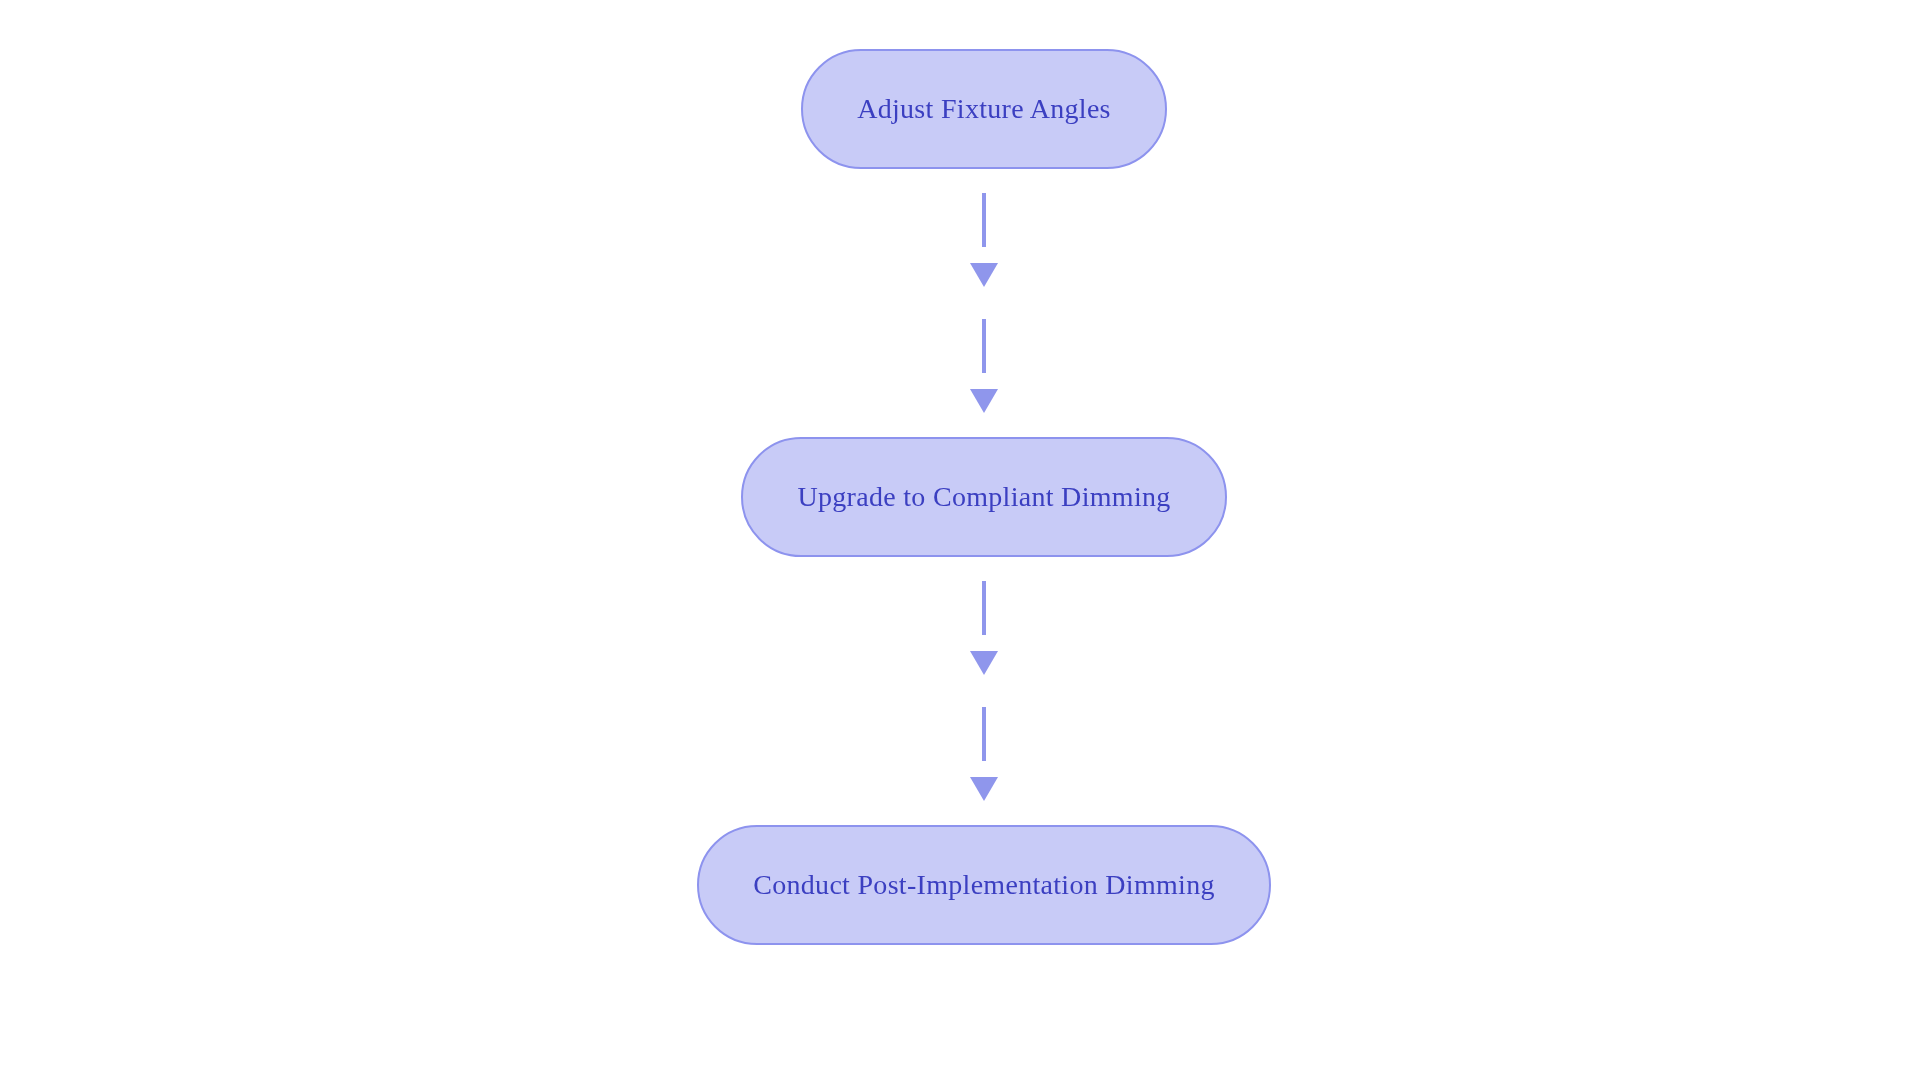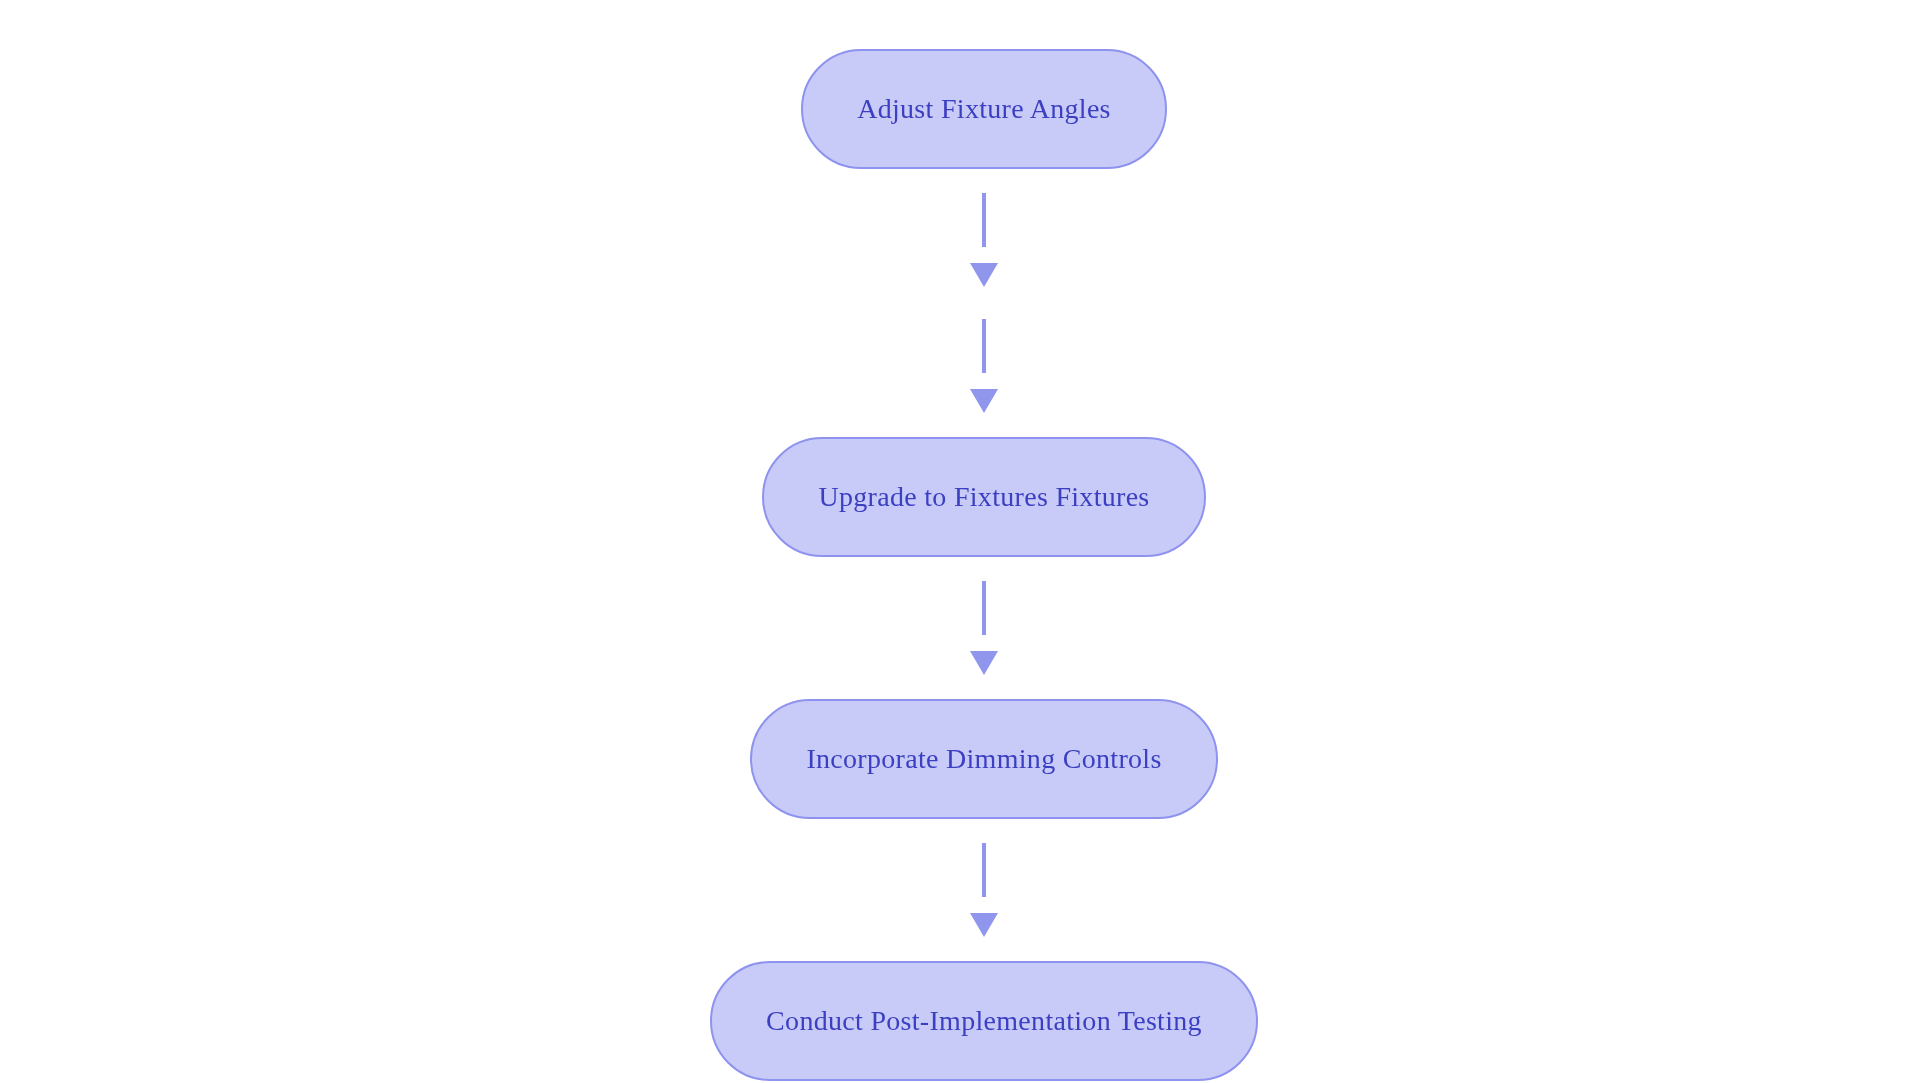--- a/index.html
+++ b/index.html
@@ -75,34 +75,31 @@
     <div class="arrowhead"></div>
   </div>
 
 
   <div class="flow-arrow">
     <div class="arrow-line"></div>
     <div class="arrowhead"></div>
   </div>
 
   <div class="flow-node">
-    <span>Upgrade to Fixtures Fixtures</span>
+    <span>Upgrade to Compliant Dimming</span>
   </div>
 
   <div class="flow-arrow">
     <div class="arrow-line"></div>
     <div class="arrowhead"></div>
   </div>
 
-  <div class="flow-node">
-    <span>Incorporate Dimming Controls</span>
-  </div>
 
   <div class="flow-arrow">
     <div class="arrow-line"></div>
     <div class="arrowhead"></div>
   </div>
 
   <div class="flow-node">
-    <span>Conduct Post-Implementation Testing</span>
+    <span>Conduct Post-Implementation Dimming</span>
   </div>
 
 </div>
 
 </body></html>

